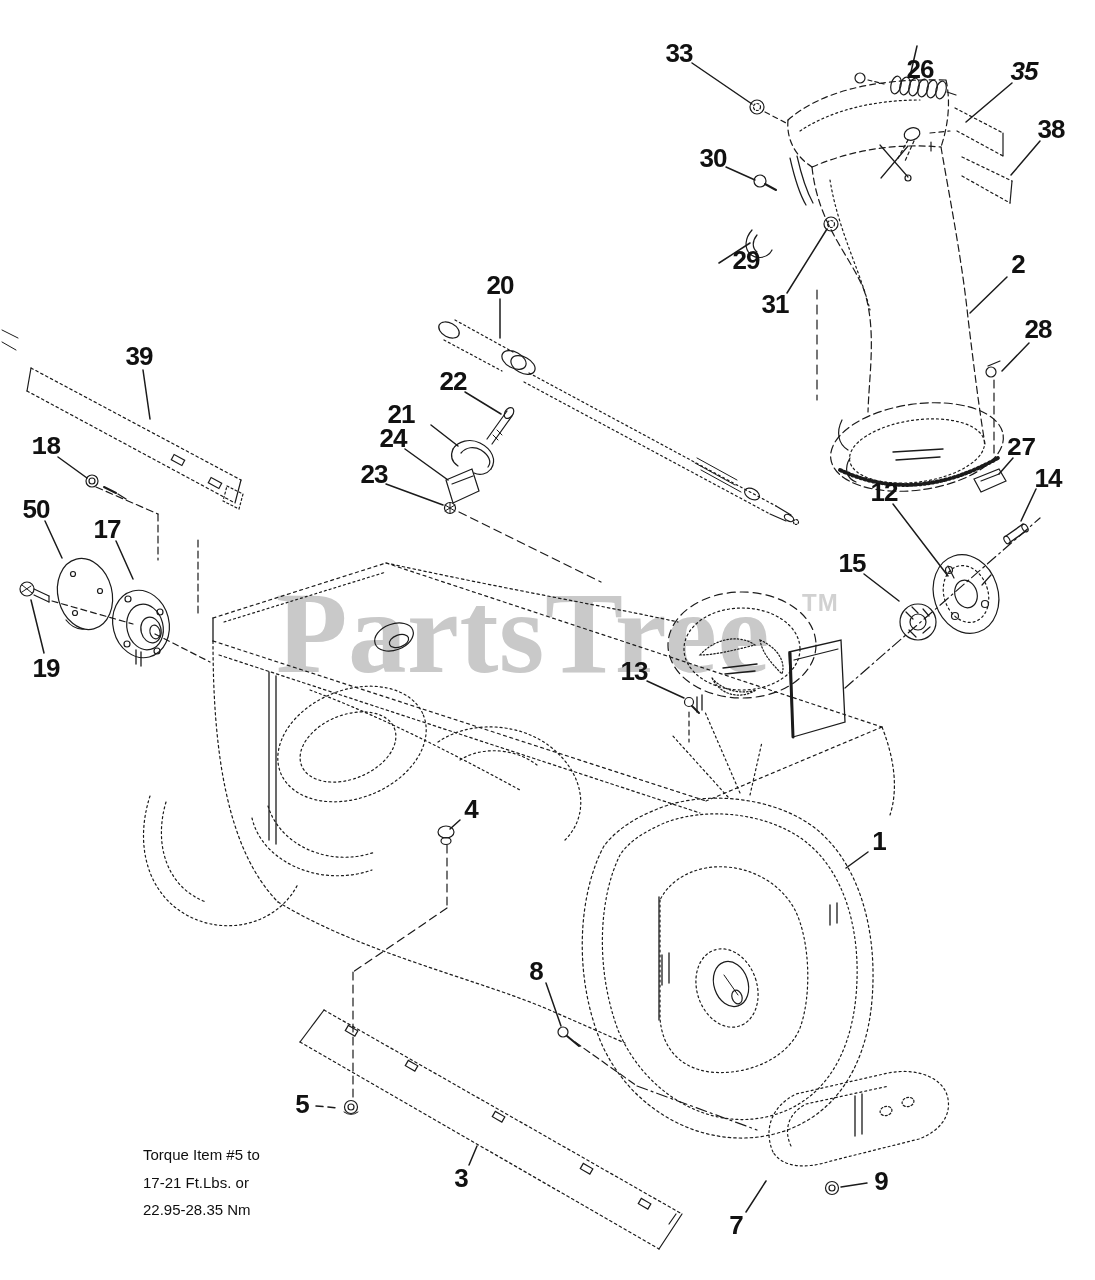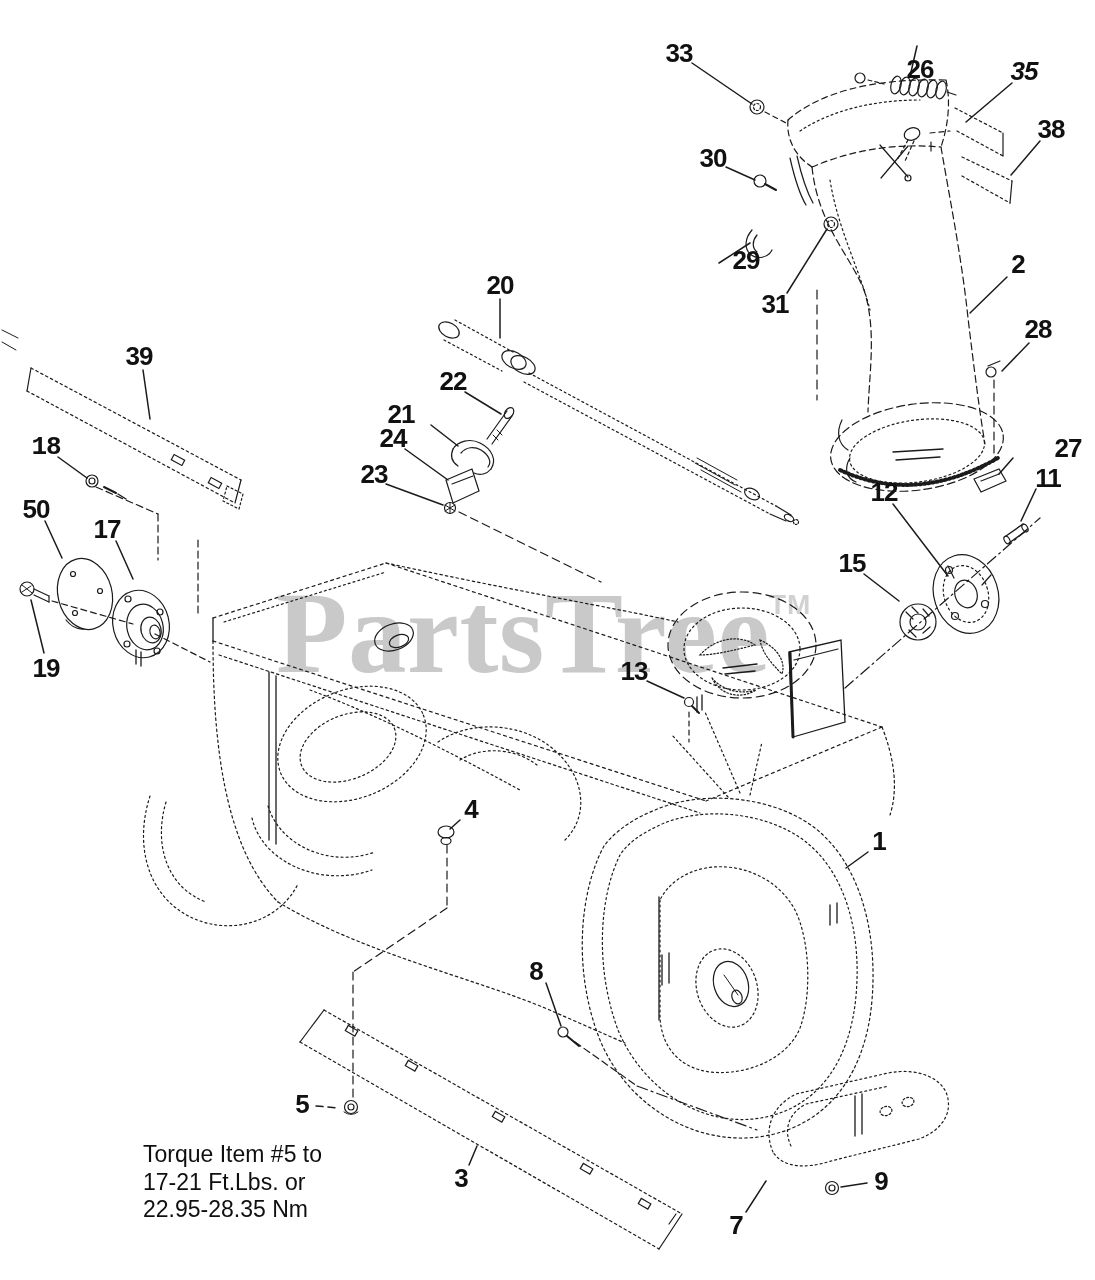--- a/index.html
+++ b/index.html
@@ -1,28 +1,28 @@
 <!DOCTYPE html>
 <html><head>
 <meta charset="utf-8">
 <style>
   html,body{margin:0;padding:0;background:#fff;}
   .stage{position:relative;width:1095px;height:1280px;background:#fff;overflow:hidden;
          font-family:"Liberation Sans",sans-serif;}
   .watermark{position:absolute;left:276px;top:572px;z-index:0;white-space:nowrap;
              font-family:"Liberation Serif","DejaVu Serif",serif;font-weight:bold;
              font-size:117px;line-height:1.05;letter-spacing:0.5px;user-select:none;}
-  .watermark .tm{position:absolute;left:493px;top:18px;font-size:28px;letter-spacing:1px;
+  .watermark .tm{position:absolute;left:526px;top:18px;font-size:24px;letter-spacing:1px;
                  font-family:"Liberation Sans",sans-serif;font-weight:bold;opacity:.85;}
   svg.art{position:absolute;left:0;top:0;z-index:1;}
   #callout-layer{position:absolute;left:0;top:0;width:100%;height:100%;z-index:2;}
   .callout{position:absolute;transform:translate(-50%,-50%);
            font:bold 26px/1 "Liberation Sans",sans-serif;color:#111;letter-spacing:-1px;}
   .note{position:absolute;left:143px;top:1141px;z-index:2;color:#0f0f0f;
-        font-size:23px;line-height:27.5px;font-family:"Liberation Sans",sans-serif;}
+        font-size:15px;line-height:27.5px;font-family:"Liberation Sans",sans-serif;}
 </style>
 </head>
 <body>
 
 <div class="stage">
 
   <div class="watermark" id="wm" style="color: rgb(201, 201, 201);"><span>PartsTree</span><span class="tm">TM</span></div>
 
   <svg class="art" width="1095" height="1280" viewBox="0 0 1095 1280">
     <g stroke="#1b1b1b" fill="none" stroke-width="1.2" stroke-linecap="round">
@@ -348,22 +348,22 @@
       <div class="callout" style="left: 453px; top: 381px;">22</div>
       <div class="callout" style="left: 401px; top: 414px;">21</div>
       <div class="callout" style="left: 393px; top: 438px;">24</div>
       <div class="callout" style="left: 374px; top: 474px;">23</div>
       <div class="callout" style="left: 139px; top: 356px;">39</div>
       <div class="callout" style="left: 46px; top: 447px; font-family: Liberation Mono, monospace;">18</div>
       <div class="callout" style="left: 36px; top: 509px;">50</div>
       <div class="callout" style="left: 107px; top: 529px;">17</div>
       <div class="callout" style="left: 46px; top: 668px;">19</div>
       <div class="callout" style="left: 884px; top: 492px;">12</div>
-      <div class="callout" style="left: 1068px; top: 448px;">27</div>
-      <div class="callout" style="left: 1048px; top: 478px;">11</div>
+      <div class="callout" style="left: 1021px; top: 448px; font-family: Liberation Mono, monospace;">27</div>
+      <div class="callout" style="left: 1048px; top: 478px;">14</div>
       <div class="callout" style="left: 852px; top: 563px;">15</div>
       <div class="callout" style="left: 634px; top: 671px;">13</div>
       <div class="callout" style="left: 879px; top: 841px;">1</div>
       <div class="callout" style="left: 471px; top: 809px;">4</div>
       <div class="callout" style="left: 536px; top: 971px;">8</div>
       <div class="callout" style="left: 302px; top: 1104px;">5</div>
       <div class="callout" style="left: 461px; top: 1178px;">3</div>
       <div class="callout" style="left: 736px; top: 1225px;">7</div>
       <div class="callout" style="left: 881px; top: 1181px;">9</div>
     </div>

